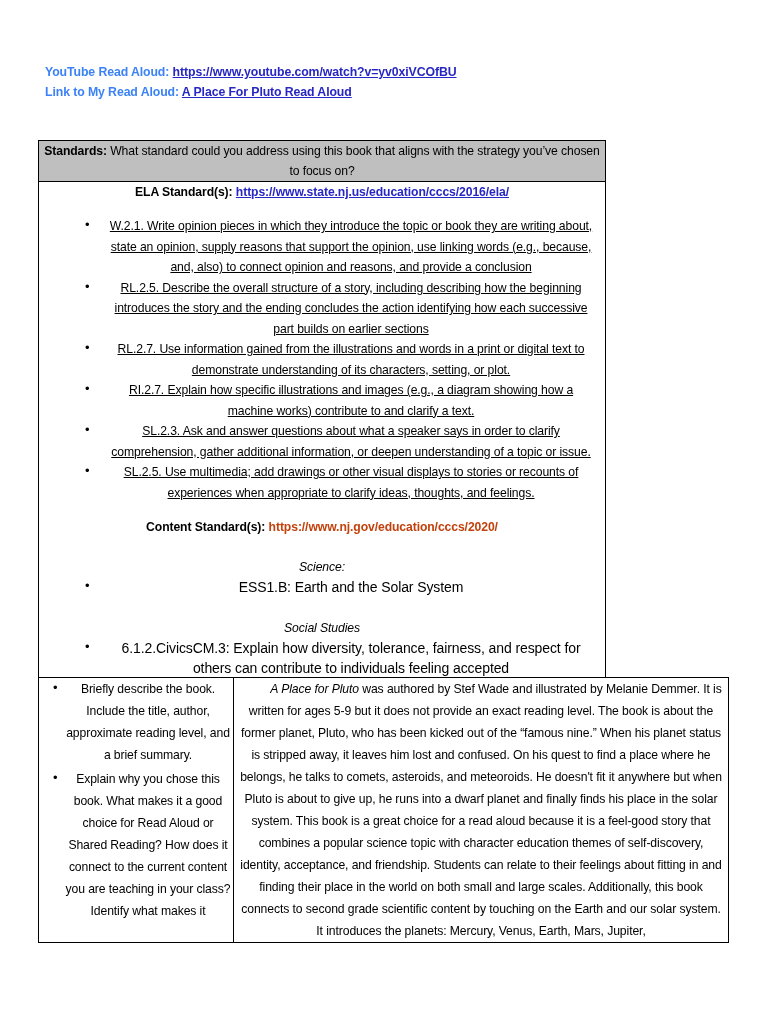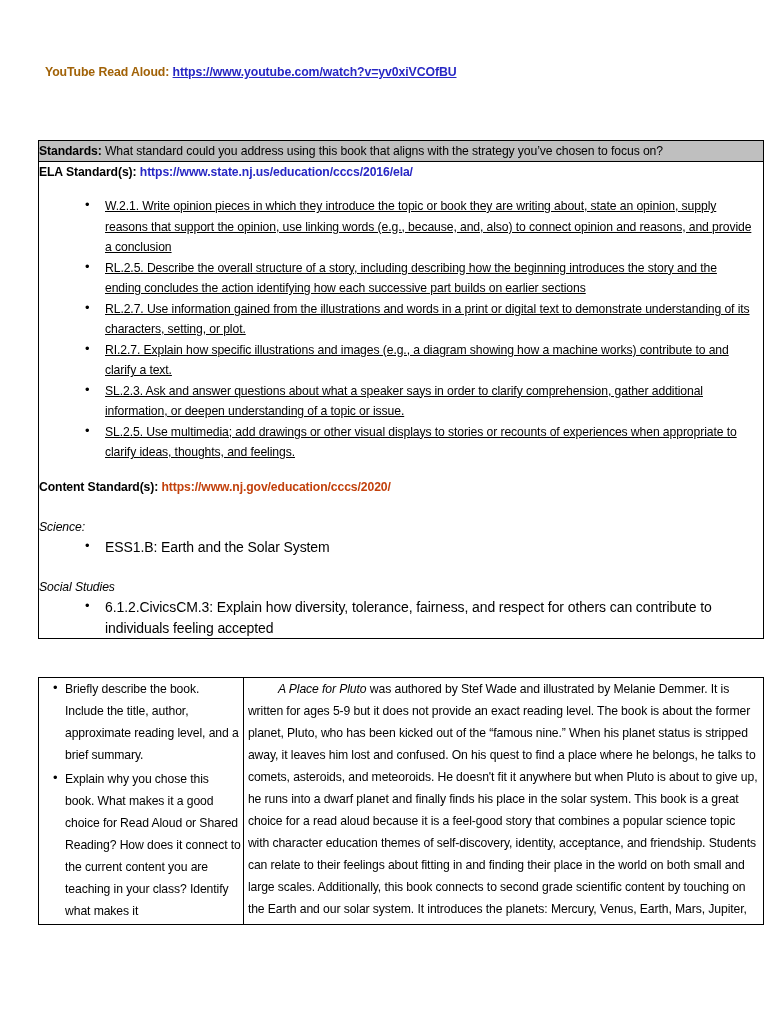--- a/index.html
+++ b/index.html
@@ -30,35 +30,36 @@
     top: 62px;
     width: 690px;
   }
   .header-line {
     font-size: 12.3px;
     font-weight: bold;
     line-height: 20px;
     white-space: nowrap;
     letter-spacing: -0.1px;
   }
-  .hl-label { color: #a16207; }
+  .hl-label { color: #3b82f6; }
   .hl-link {
     color: #2727c4;
     text-decoration: underline;
     font-weight: bold;
   }
   .hl-link.plain { font-weight: bold; }
 
   
   .doc-table {
     position: absolute;
     left: 38px;
-    width: 726px;
+    width: 568px;
     border-collapse: collapse;
     table-layout: fixed;
+    text-align: center;
   }
   .doc-table td {
     border: 1.3px solid #000000;
     vertical-align: top;
     padding: 0;
   }
   .hdr-cell {
     background: #bfbfbf;
     padding: 5px 8px 6px 8px;
   }
@@ -77,20 +78,21 @@
 
   .std-link-line {
     font-size: 12.2px;
     font-weight: bold;
     line-height: 20px;
     letter-spacing: -0.1px;
     margin: 0 0 2px 0;
   }
   .link-blue {
     color: #2727c4;
+    text-decoration: underline;
   }
   .link-teal {
     color: #c2410c;
   }
 
   ul.std-list {
     margin: 14px 0 0 0;
     padding: 0 0 0 46px;
     list-style: none;
     text-decoration: underline;
@@ -178,20 +180,24 @@
 </style>
 </head>
 <body>
 
 <div class="page">
 
   <div class="header-links">
     <div class="header-line">
       <span class="hl-label">YouTube Read Aloud:</span>
       <span class="hl-link">https://www.youtube.com/watch?v=yv0xiVCOfBU</span>
+    </div>
+    <div class="header-line">
+      <span class="hl-label">Link to My Read Aloud:</span>
+      <span class="hl-link plain">A Place For Pluto Read Aloud</span>
     </div>
   </div>
 
   <table class="doc-table" style="top:140px;">
     <tbody>
         <tr>
       <td class="hdr-cell">
         <div class="hdr-text"><b>Standards:</b><span> What standard could you address using this book that aligns with the strategy you’ve chosen to focus on?</span></div>
       </td>
     </tr>

